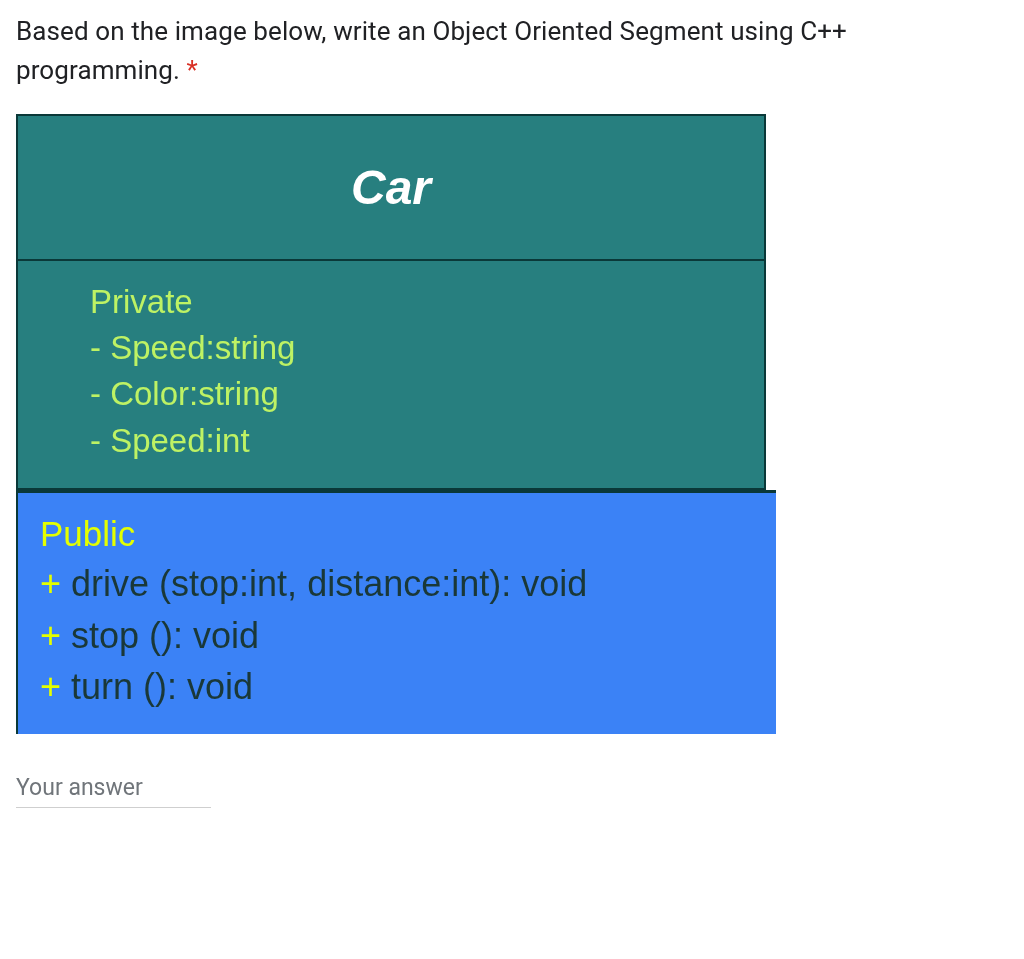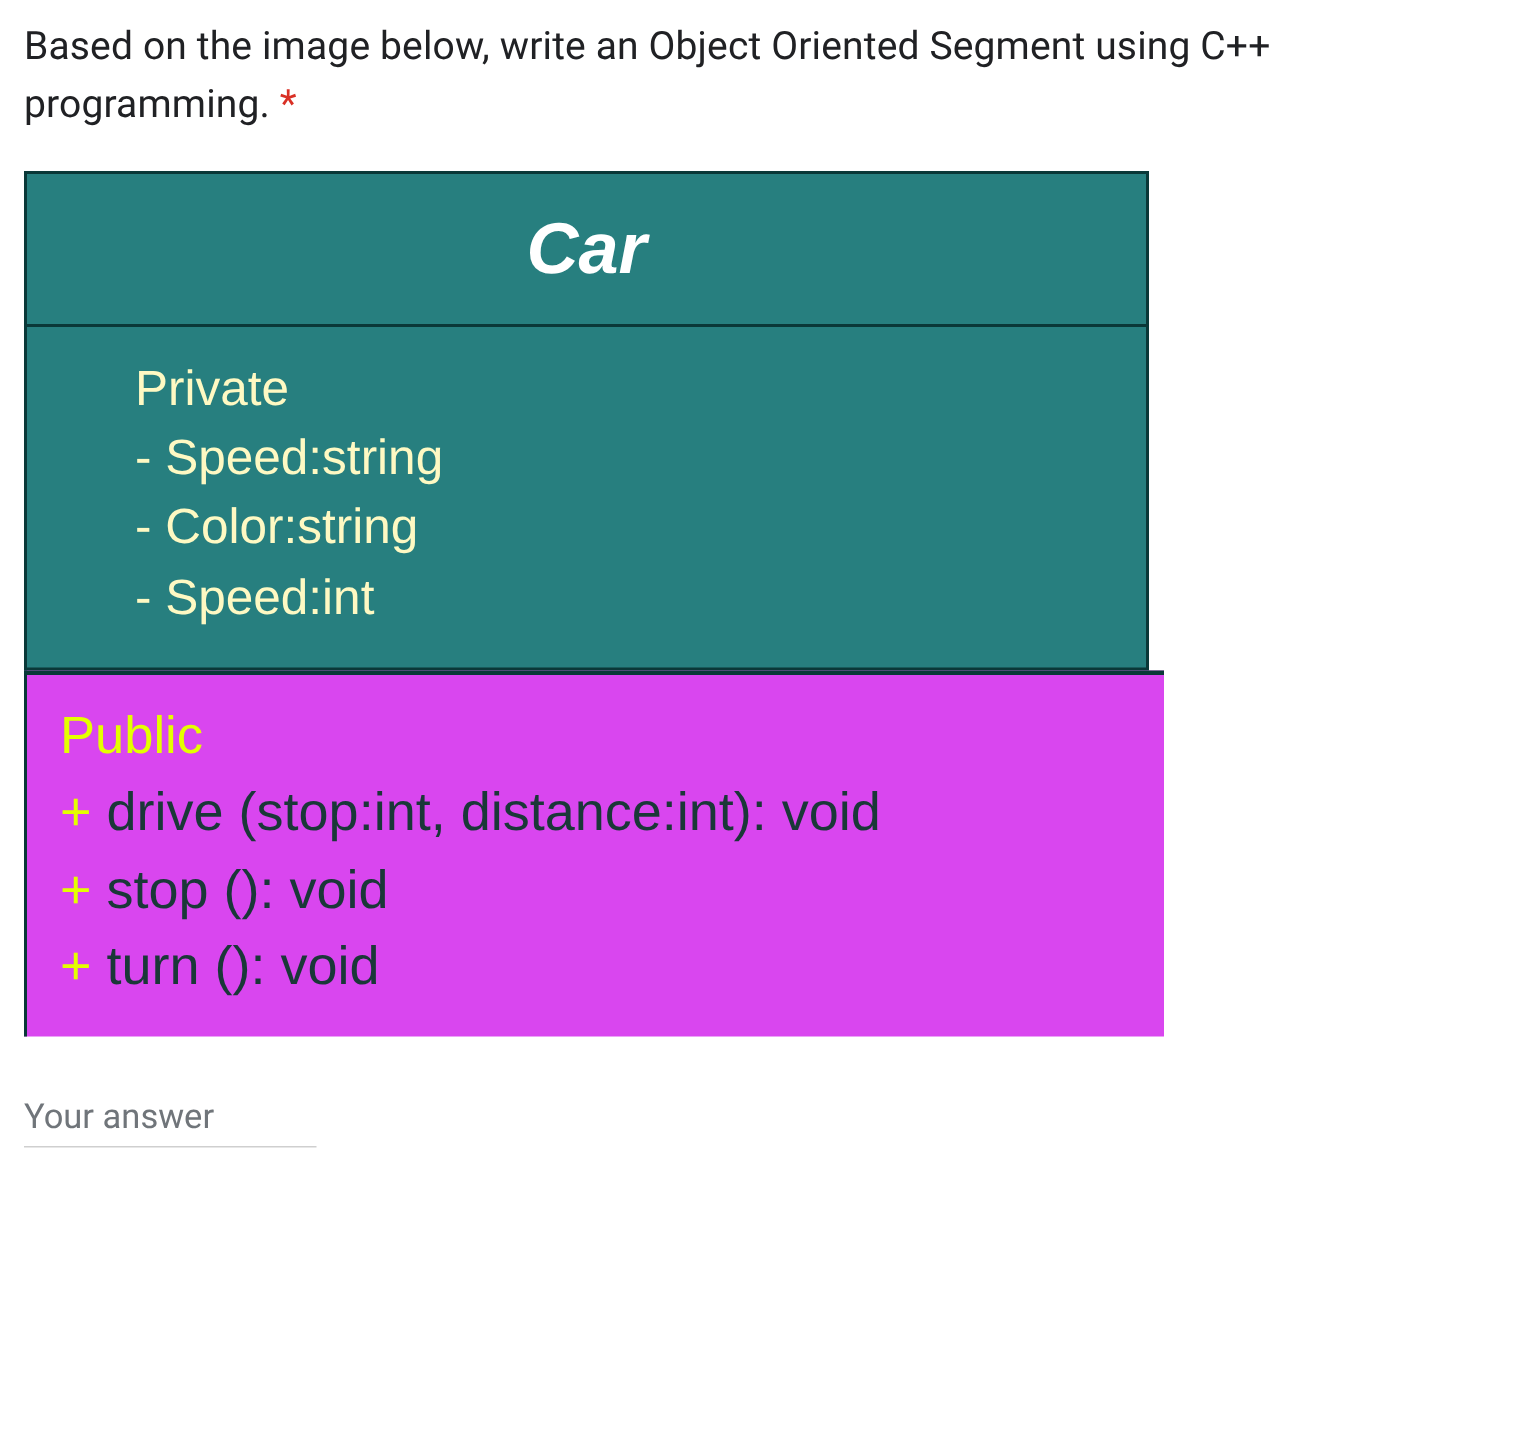--- a/index.html
+++ b/index.html
@@ -25,43 +25,43 @@
       color: #d93025;
     }
     .uml-container {
       width: 750px;
       margin-bottom: 36px;
     }
     .uml-title-section {
       background: #277f7f;
       border: 2px solid #0a3838;
       border-bottom: none;
-      height: 102px;
+      height: 145px;
       display: flex;
       align-items: center;
       justify-content: center;
     }
     .uml-title {
       color: #ffffff;
       font-size: 48px;
       font-weight: bold;
       font-style: italic;
       font-family: Arial, sans-serif;
     }
     .uml-private-section {
       background: #277f7f;
       border: 2px solid #0a3838;
       padding: 18px 4px 24px 72px;
-      color: #fef9c3;
+      color: #bef264;
       font-family: Arial, sans-serif;
       font-size: 33px;
       line-height: 1.4;
     }
     .uml-public-section {
-      background: #d946ef;
+      background: #3b82f6;
       border-top: 3px solid #0a3838;
       border-left: 2px solid #0a3838;
       padding: 16px 10px 22px 22px;
       font-family: Arial, sans-serif;
       font-size: 36px;
       line-height: 1.42;
       width: 760px;
     }
     .public-label {
       color: #e4ff00;

